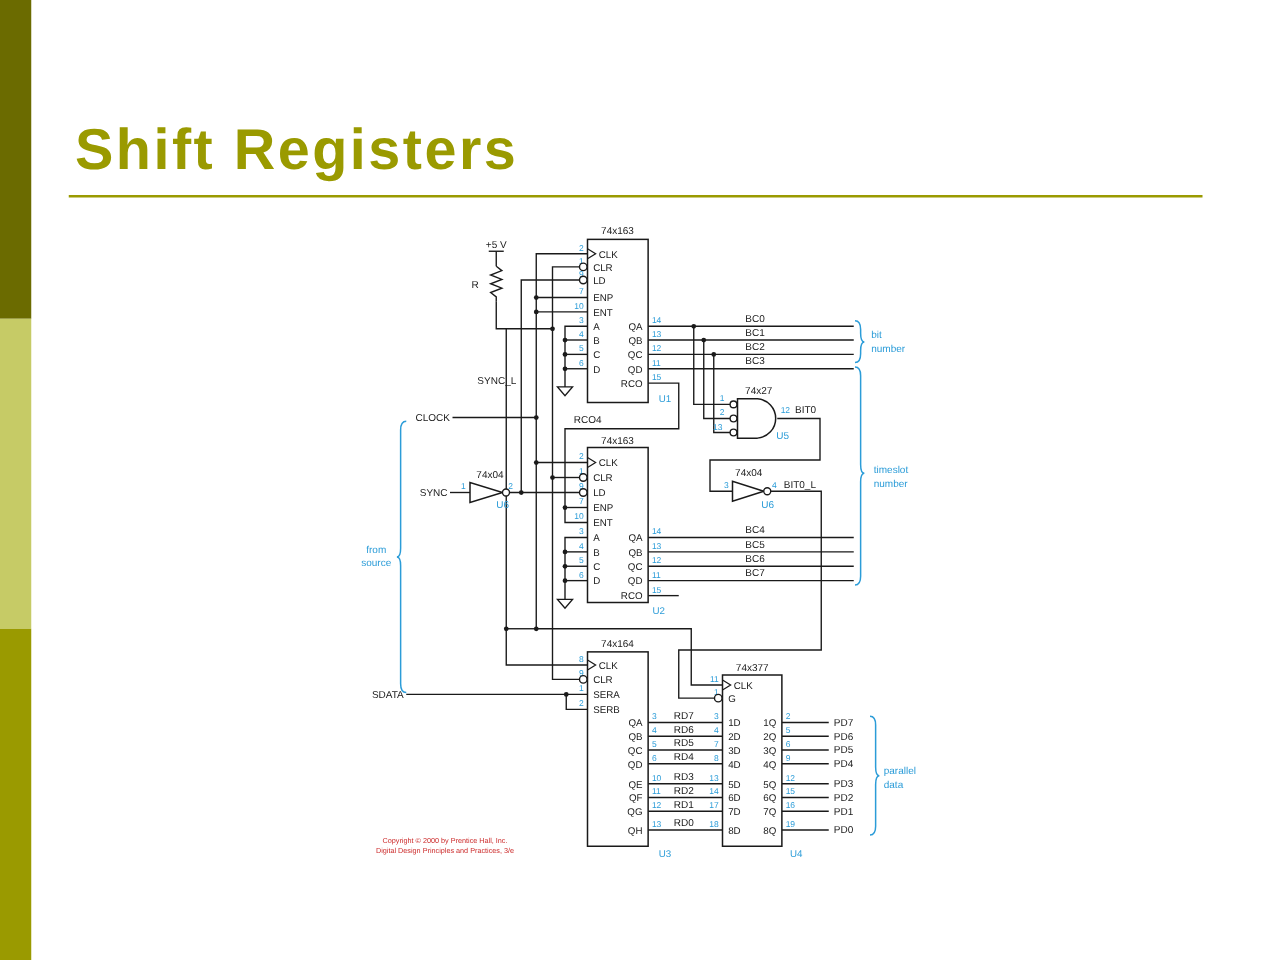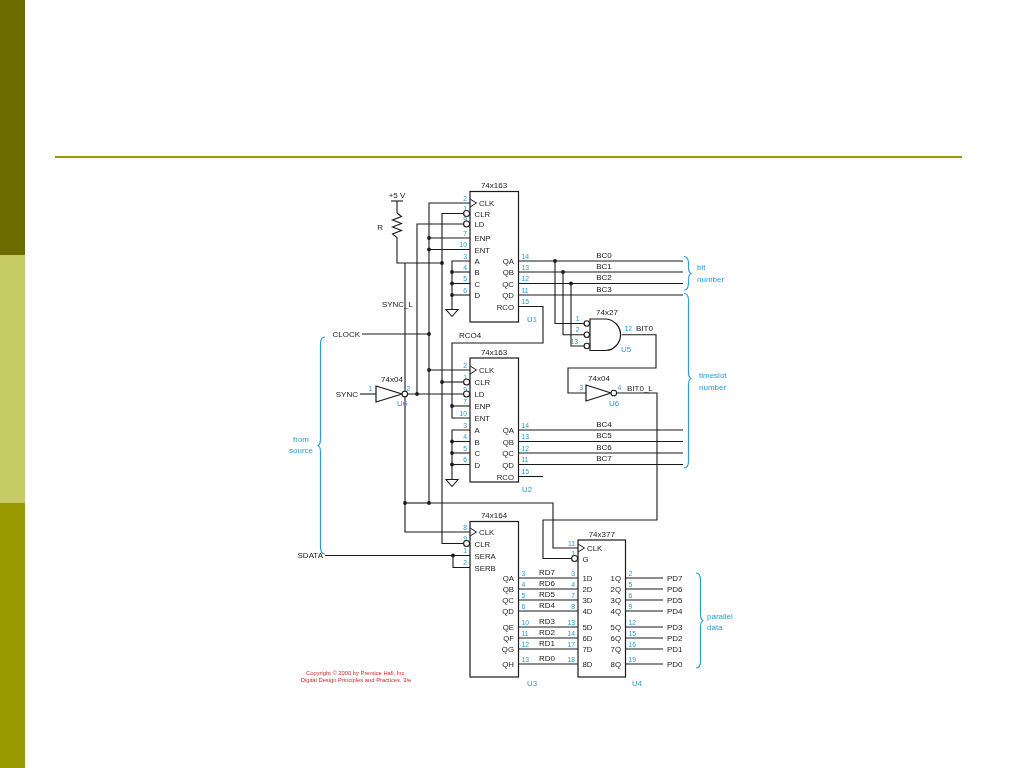--- a/index.html
+++ b/index.html
@@ -19,20 +19,21 @@
 </style>
 </head>
 <body>
 
 <div class="slide">
   <div class="sidebar">
     <div id="seg0" style="background: rgb(107, 107, 0);"></div>
     <div id="seg1" style="background: rgb(198, 203, 102);"></div>
     <div id="seg2" style="background: rgb(154, 154, 0);"></div>
   </div>
+  <div class="page-title" style="color: rgb(154, 154, 0);">Shift Registers</div>
   <div class="rule" style="background: rgb(154, 154, 0);"></div>
   <svg id="schematic" width="1024" height="768" viewBox="0 0 1024 768">
       <polyline points="391,201 403,201" fill="none" stroke="#1a1a1a" stroke-width="1.1"></polyline>
       <polyline points="397,201 397,213" fill="none" stroke="#1a1a1a" stroke-width="1.1"></polyline>
       <polyline points="397,213 401.5,216.5 392.5,220 401.5,223.5 392.5,227 401.5,230.5 392.5,234 397,237.5 397,241" fill="none" stroke="#1a1a1a" stroke-width="1.1"></polyline>
       <polyline points="397,241 397,263 442,263" fill="none" stroke="#1a1a1a" stroke-width="1.1"></polyline>
       <polyline points="405,263 405,532 470,532" fill="none" stroke="#1a1a1a" stroke-width="1.1"></polyline>
       <polyline points="470,203 429,203 429,503 553,503 553,548 578,548" fill="none" stroke="#1a1a1a" stroke-width="1.1"></polyline>
       <polyline points="405,503 429,503" fill="none" stroke="#1a1a1a" stroke-width="1.1"></polyline>
       <polyline points="362,334 429,334" fill="none" stroke="#1a1a1a" stroke-width="1.1"></polyline>

